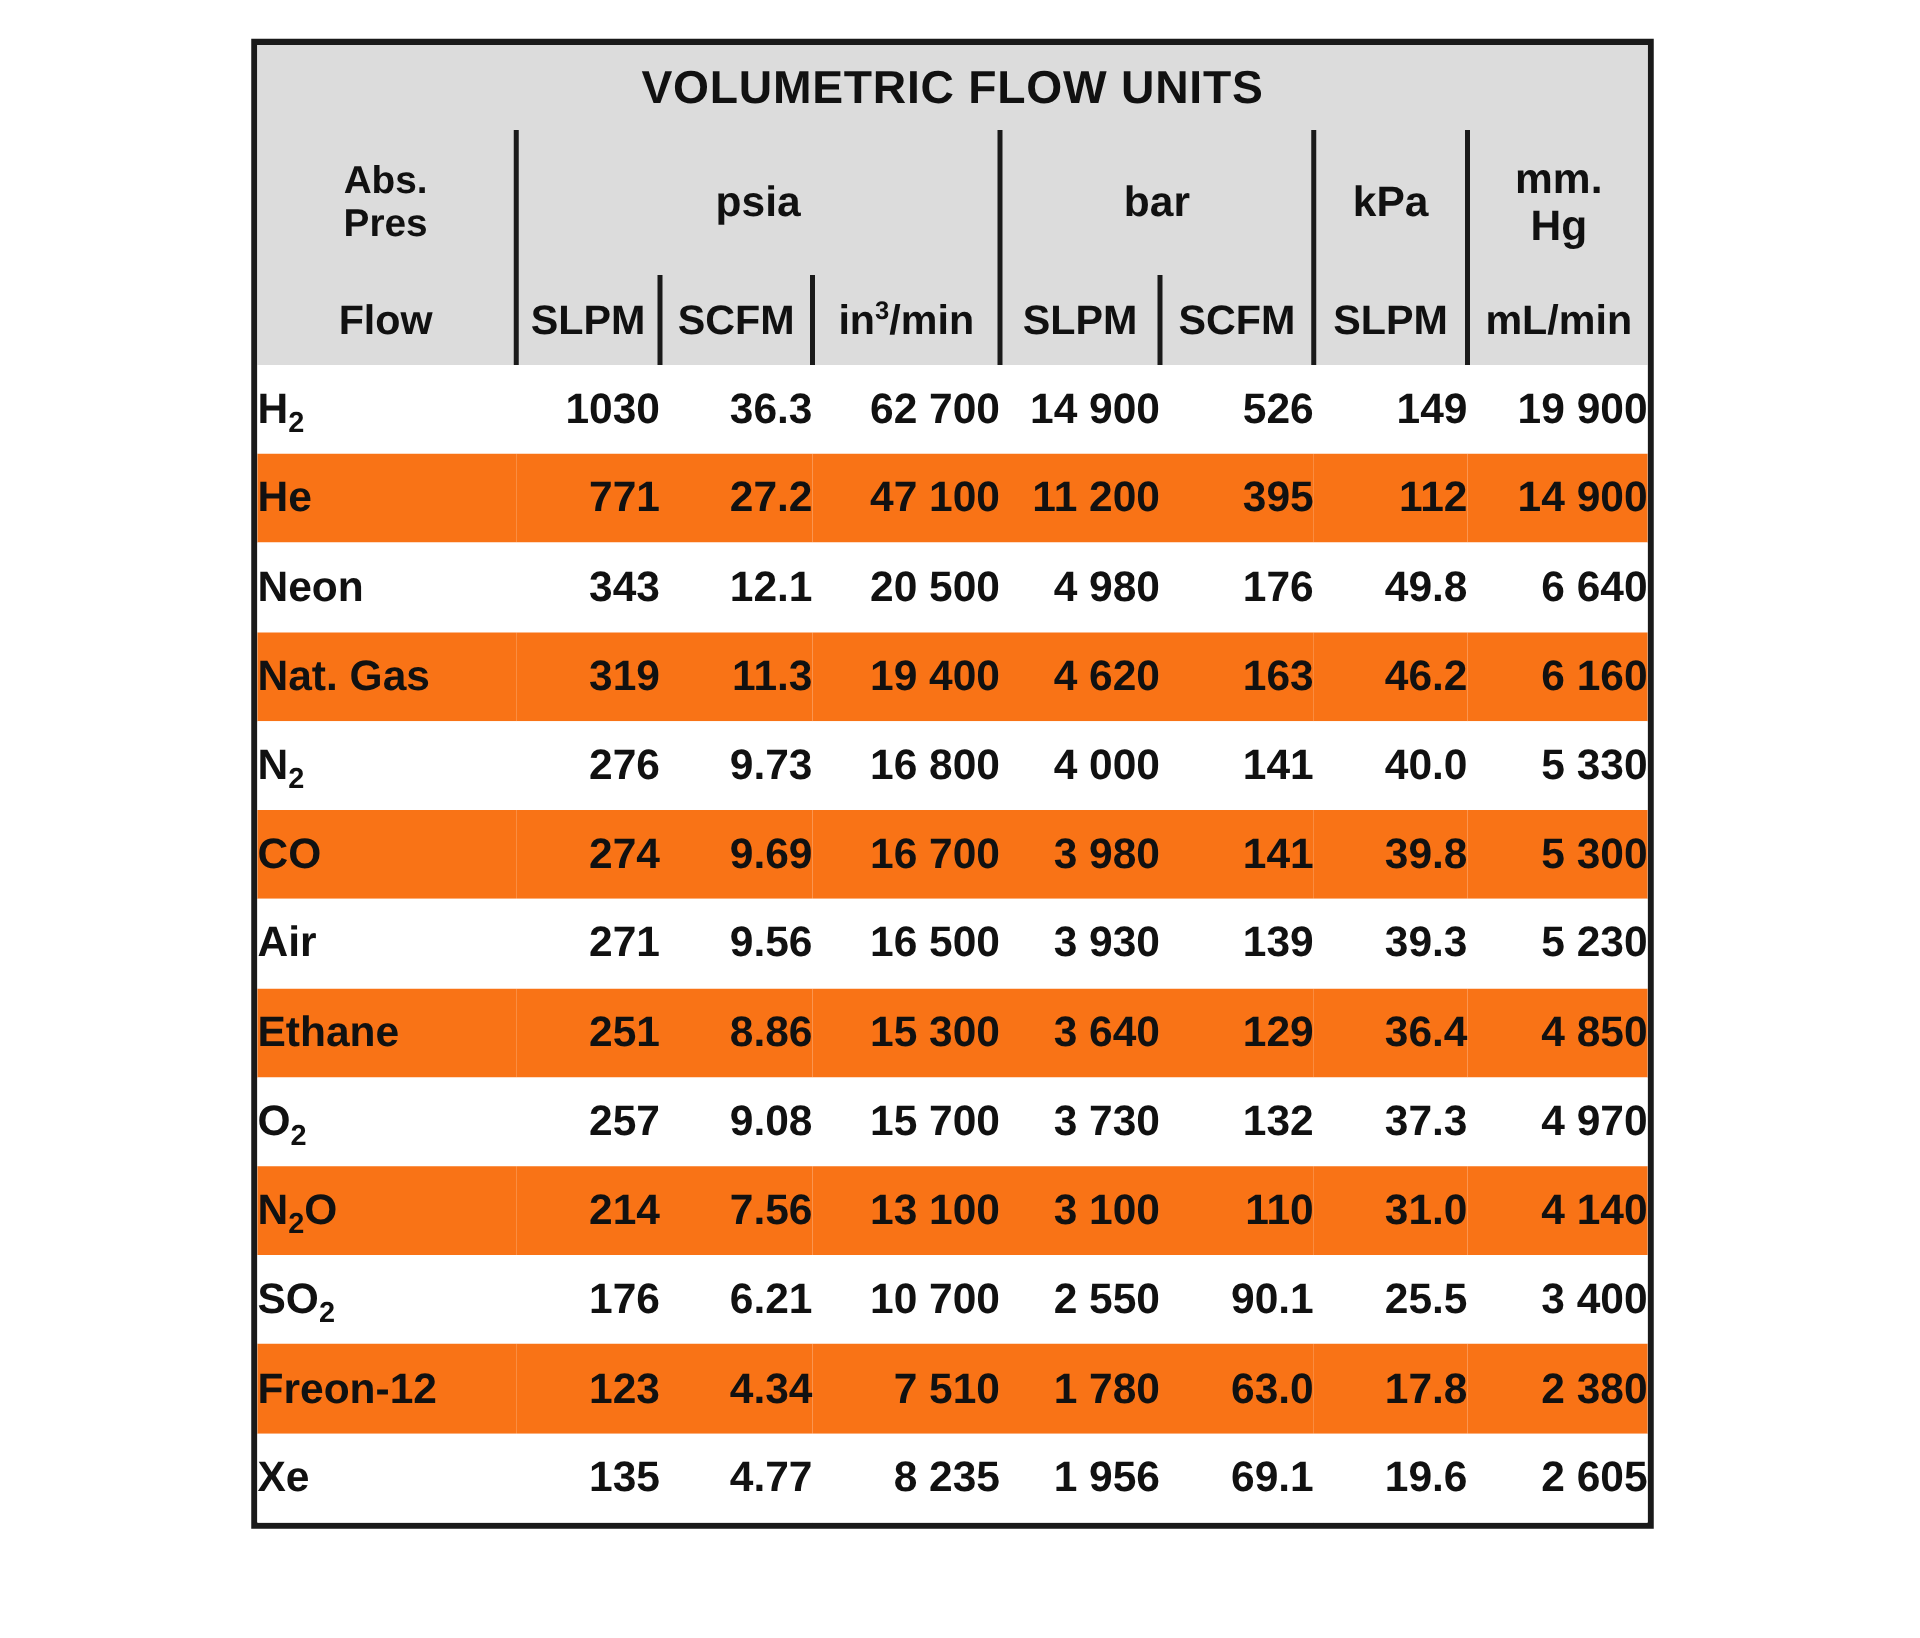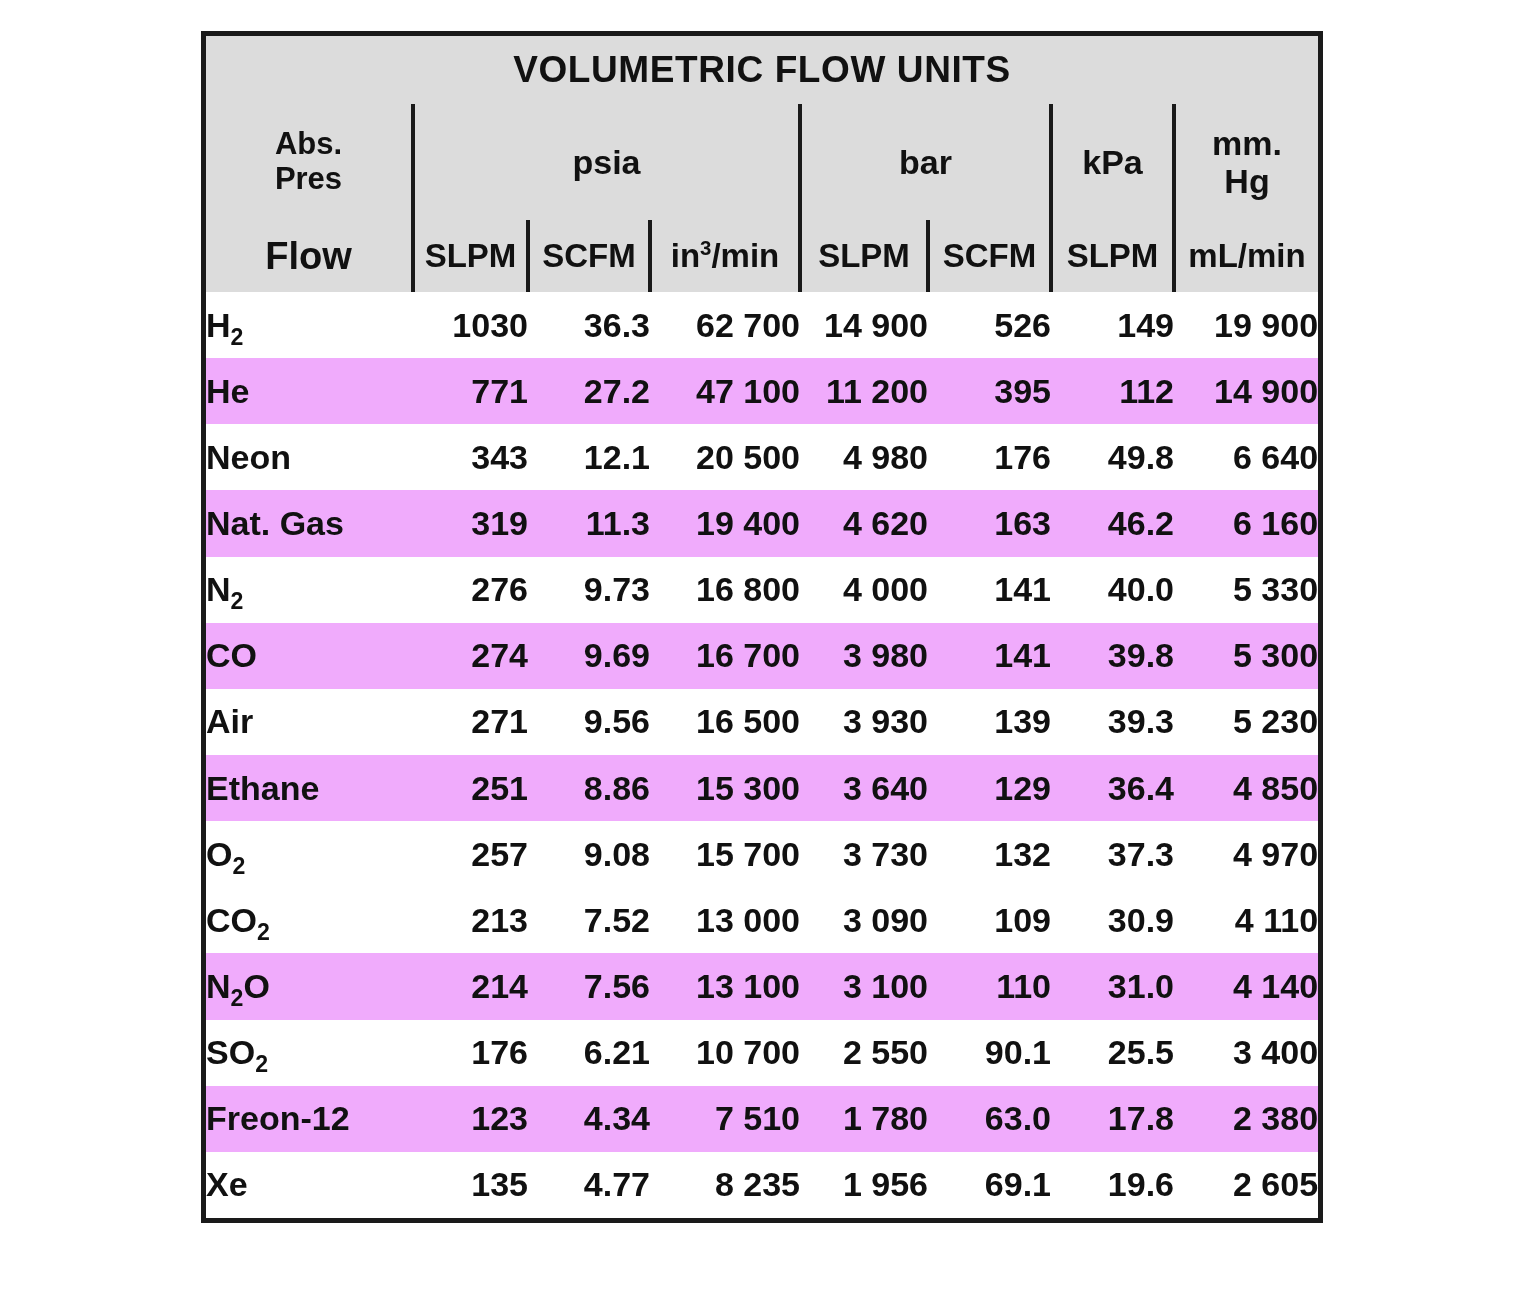--- a/index.html
+++ b/index.html
@@ -75,36 +75,36 @@
 
   
   .unit-row td {
     background: #dcdcdc;
     text-align: center;
     font-size: 33px;
     height: 72px;
     border-bottom: 5px solid #1a1a1a;
   }
   .unit-row td.vline { border-right: 4px solid #1a1a1a; }
-  .unit-row td.flowhdr { font-size: 38px; }
+  .unit-row td.flowhdr { font-size: 33px; }
 
   sup.sup3 {
     font-size: 0.62em;
     vertical-align: super;
     line-height: 0;
   }
 
   
   tbody tr td {
     font-size: 34px;
     height: 63px;
     background: #ffffff;
     font-weight: normal;
   }
-  tbody tr.alt td { background: #f0abfc; }
+  tbody tr.alt td { background: #f97316; }
 
   td.gas {
     text-align: left;
     padding-left: 26px;
     border-right: 4px solid #1a1a1a;
     font-size: 34px;
   }
   td.num {
     text-align: right;
     padding-right: 15px;
@@ -256,30 +256,20 @@
           <tr>
             <td class="gas"><span>O</span><sub class="sub2">2</sub></td>
             <td class="num">257</td>
             <td class="num">9.08</td>
             <td class="num">15 700</td>
             <td class="num">3 730</td>
             <td class="num">132</td>
             <td class="num">37.3</td>
             <td class="num last">4 970</td>
           </tr>
-          <tr>
-            <td class="gas"><span>CO</span><sub class="sub2">2</sub></td>
-            <td class="num">213</td>
-            <td class="num">7.52</td>
-            <td class="num">13 000</td>
-            <td class="num">3 090</td>
-            <td class="num">109</td>
-            <td class="num">30.9</td>
-            <td class="num last">4 110</td>
-          </tr>
           <tr class="alt">
             <td class="gas"><span>N</span><sub class="sub2">2</sub><span>O</span></td>
             <td class="num">214</td>
             <td class="num">7.56</td>
             <td class="num">13 100</td>
             <td class="num">3 100</td>
             <td class="num">110</td>
             <td class="num">31.0</td>
             <td class="num last">4 140</td>
           </tr>

